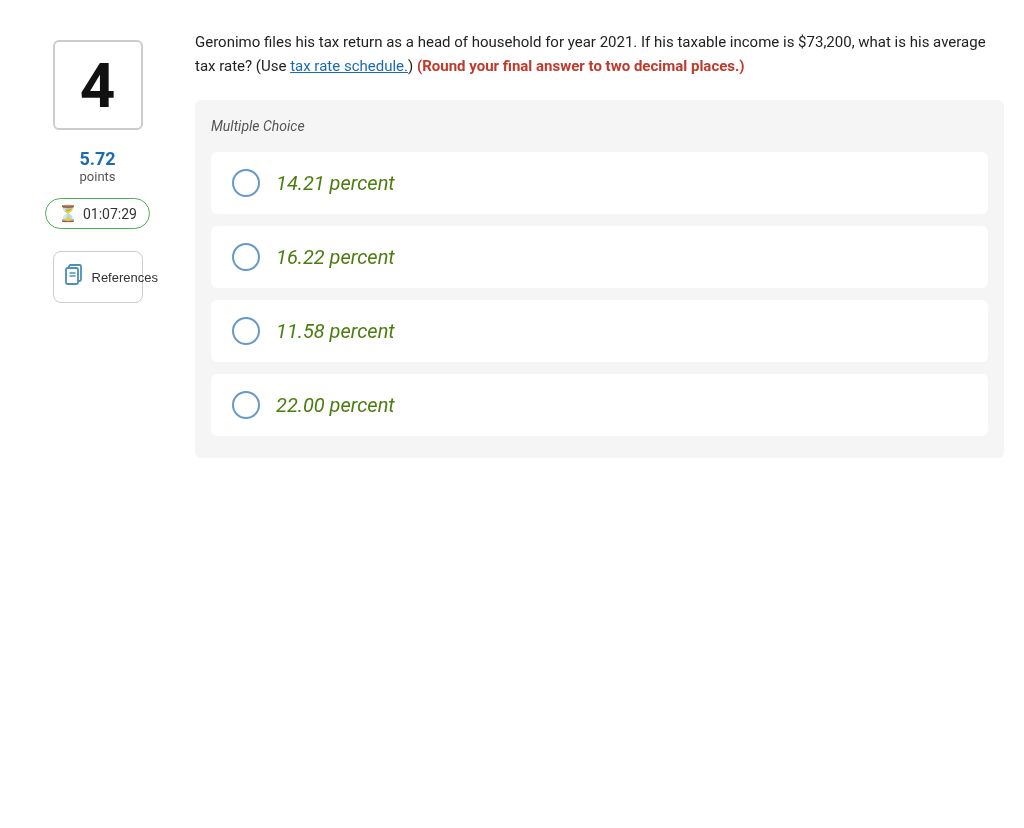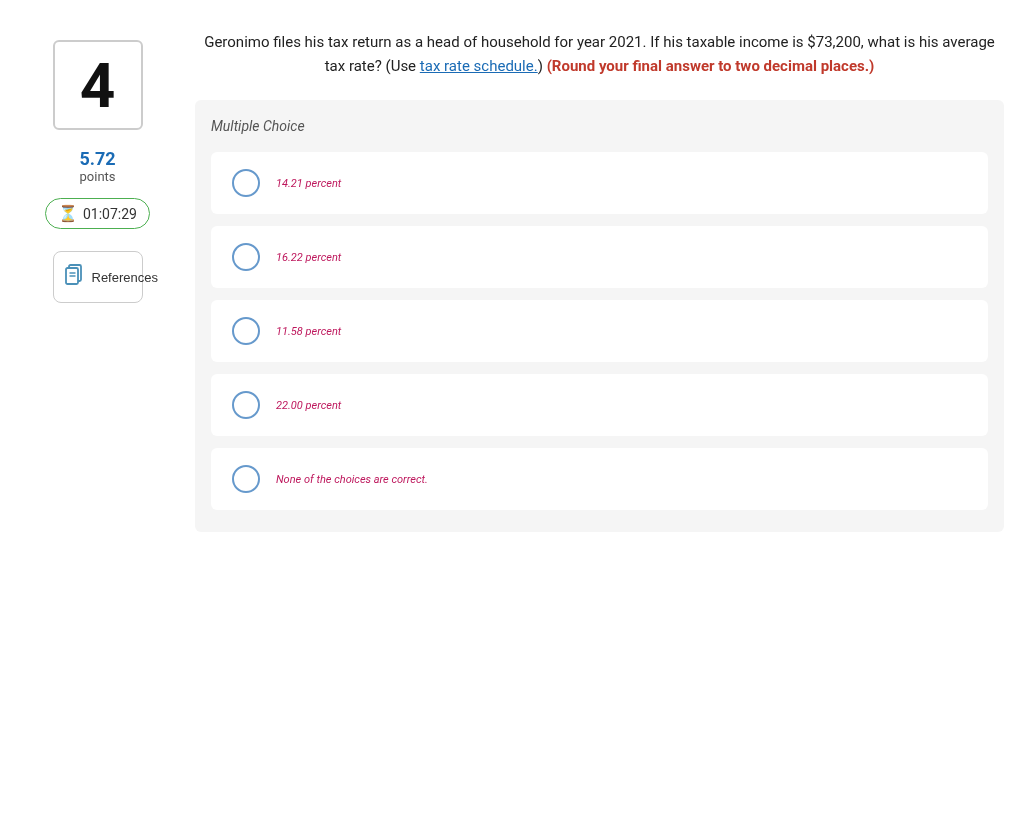--- a/index.html
+++ b/index.html
@@ -87,21 +87,20 @@
     }
     .main-content {
       flex: 1;
       padding-left: 20px;
     }
     .question-text {
       font-size: 15px;
       line-height: 1.6;
       margin-bottom: 22px;
       color: #222;
-      text-align: center;
     }
     .question-text a {
       color: #1a6bb5;
       text-decoration: underline;
     }
     .question-emphasis {
       color: #c0392b;
       font-weight: 700;
     }
     .question-panel {
@@ -130,22 +129,22 @@
     }
     .radio-circle {
       width: 28px;
       height: 28px;
       border-radius: 50%;
       border: 2px solid #6699cc;
       flex-shrink: 0;
       background: #fff;
     }
     .choice-text {
-      font-size: 11px;
-      color: #be185d;
+      font-size: 20px;
+      color: #4d7c0f;
     }
   </style>
 </head>
 <body>
 
 <div class="page-container">
 
   <div class="left-sidebar">
     <div class="question-number-box">
       <span>4</span>
@@ -193,21 +192,17 @@
       <div class="choice-item">
         <div class="radio-circle"></div>
         <span class="choice-text">11.58 percent</span>
       </div>
 
       <div class="choice-item">
         <div class="radio-circle"></div>
         <span class="choice-text">22.00 percent</span>
       </div>
 
-      <div class="choice-item">
-        <div class="radio-circle"></div>
-        <span class="choice-text">None of the choices are correct.</span>
-      </div>
 
     </div>
   </div>
 
 </div>
 
 </body></html>

